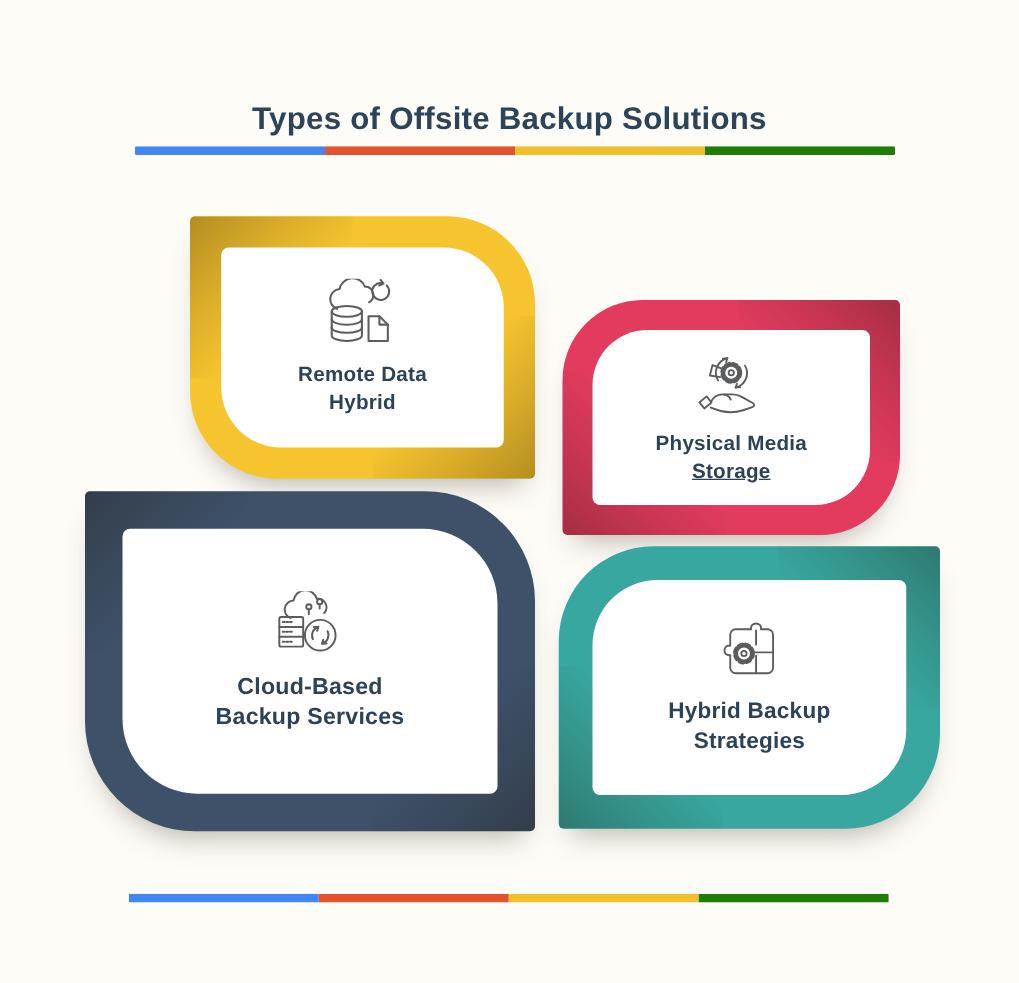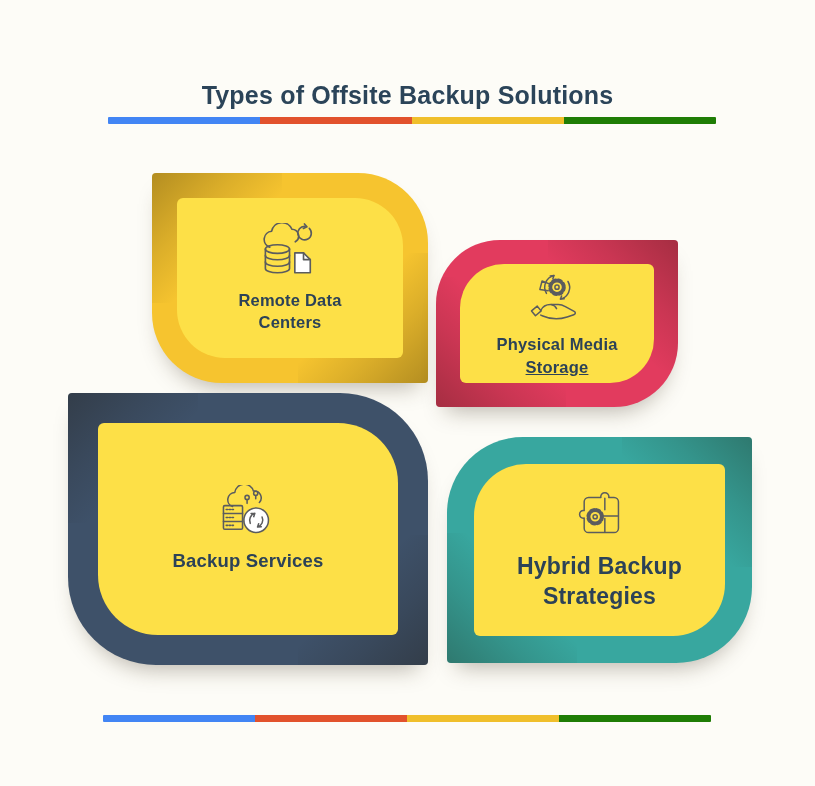--- a/index.html
+++ b/index.html
@@ -14,46 +14,46 @@
     text-align:center;font-size:25px;font-weight:700;
     color:#2b4459;letter-spacing:.2px;
   }
   .divider{position:absolute;height:7px;display:flex;border-radius:1px;overflow:hidden;}
   .divider.top{left:108px;top:117px;width:608px;}
   .divider.bottom{left:103px;top:715px;width:608px;}
   .divider .seg{flex:1;}
 
   .card{position:absolute;overflow:hidden;box-shadow:0 14px 22px -10px rgba(60,50,30,.35);}
   .card-inner{
-    position:absolute;background:#fde047;
+    position:absolute;background:#ffffff;
     display:flex;flex-direction:column;align-items:center;justify-content:center;
     text-align:center;padding:4px 10px;box-sizing:border-box;
   }
   .card-label{font-weight:700;color:#2c4257;letter-spacing:.2px;}
   .icon-wrap{margin-bottom:10px;line-height:0;}
 
   
   .bevel{position:absolute;width:130px;height:130px;pointer-events:none;}
   .bevel.tl{left:0;top:0;background:linear-gradient(135deg,rgba(25,15,0,.30) 0%,rgba(25,15,0,.12) 32%,rgba(0,0,0,0) 58%);}
   .bevel.br{right:0;bottom:0;background:linear-gradient(-45deg,rgba(25,15,0,.30) 0%,rgba(25,15,0,.12) 32%,rgba(0,0,0,0) 58%);}
   .bevel.tr{right:0;top:0;background:linear-gradient(225deg,rgba(25,15,0,.30) 0%,rgba(25,15,0,.12) 32%,rgba(0,0,0,0) 58%);}
   .bevel.bl{left:0;bottom:0;background:linear-gradient(45deg,rgba(25,15,0,.30) 0%,rgba(25,15,0,.12) 32%,rgba(0,0,0,0) 58%);}
 
   .card-1{left:152px;top:173px;width:276px;height:210px;border-radius:4px 70px 4px 70px;}
   .card-1 .card-inner{inset:25px;border-radius:6px 48px 6px 48px;}
-  .card-2{left:436px;top:240px;width:242px;height:167px;border-radius:64px 4px 64px 4px;}
+  .card-2{left:450px;top:240px;width:242px;height:188px;border-radius:64px 4px 64px 4px;padding-left:28px;}
   .card-2 .card-inner{inset:24px;border-radius:44px 6px 44px 6px;}
   .card-3{left:68px;top:393px;width:360px;height:272px;border-radius:4px 88px 4px 88px;}
   .card-3 .card-inner{inset:30px;border-radius:6px 60px 6px 60px;}
   .card-4{left:447px;top:437px;width:305px;height:226px;border-radius:76px 4px 76px 4px;}
   .card-4 .card-inner{inset:27px;border-radius:52px 6px 52px 6px;}
 
   .card-1 .card-label,.card-2 .card-label{font-size:16.5px;line-height:1.35;}
   .card-3 .card-label{font-size:18.5px;line-height:1.32;}
-  .card-4 .card-label{font-size:23px;line-height:1.32;}
+  .card-4 .card-label{font-size:18px;line-height:1.32;}
 
   .icon{stroke:#5b5c5e;fill:none;stroke-width:1.7;stroke-linecap:round;stroke-linejoin:round;}
   .teeth{stroke-width:4;stroke-dasharray:3.4 3.1;}
 </style>
 </head>
 <body style="background: rgb(253, 252, 247);">
 
 <div class="stage">
 
   <h1 class="page-title" style="color: rgb(43, 68, 89);">Types of Offsite Backup Solutions</h1>
@@ -77,21 +77,21 @@
           <ellipse cx="20" cy="27" rx="12.5" ry="4.5"></ellipse>
           <path d="M7.5 27 V47 a12.5 4.5 0 0 0 25 0 V27"></path>
           <path d="M7.5 33.6 a12.5 4.5 0 0 0 25 0"></path>
           <path d="M7.5 40.3 a12.5 4.5 0 0 0 25 0"></path>
           <path d="M38 31 h9 l7 7 v13.5 h-16 z" fill="#ffffff"></path>
           <path d="M47 31 v7 h7"></path>
         </svg>
       </span>
       <div class="card-label">
         <div style="color: rgb(44, 66, 87);">Remote Data</div>
-        <div style="color: rgb(44, 66, 87);">Centers</div>
+        <div style="color: rgb(44, 66, 87);">Hybrid</div>
       </div>
     </div>
   </div>
 
   <div class="card card-2" style="background: rgb(226, 59, 94);">
     <div class="bevel tr"></div>
     <div class="bevel bl"></div>
     <div class="card-inner">
       <span class="icon-wrap">
         <svg class="icon" width="58" height="54" viewBox="0 0 66 58">
@@ -128,20 +128,21 @@
           <path d="M41.5 10.8 v3.6"></path>
           <rect x="6" y="22" width="21" height="26" rx="1.5"></rect>
           <path d="M6 30.7 h21 M6 39.4 h21"></path>
           <path d="M9 26.3 h1.6 m1.6 0 h1.6 m1.6 0 h1.6 M9 35 h1.6 m1.6 0 h1.6 m1.6 0 h1.6 M9 43.7 h1.6 m1.6 0 h1.6 m1.6 0 h1.6"></path>
           <circle cx="42" cy="38" r="13.5" fill="#ffffff"></circle>
           <path d="M35.5 41.5 A8 8 0 0 1 40.5 30.5 m-4.1 0.2 l4.1-0.2 -1.2 3.6"></path>
           <path d="M48.5 34.5 A8 8 0 0 1 43.5 45.5 m4.1-0.2 l-4.1 0.2 1.2-3.6"></path>
         </svg>
       </span>
       <div class="card-label">
+        <div style="color: rgb(44, 66, 87);">Cloud-Based</div>
         <div style="color: rgb(44, 66, 87); text-align: center;">Backup Services</div>
       </div>
     </div>
   </div>
 
   <div class="card card-4" style="background: rgb(56, 167, 159);">
     <div class="bevel tr"></div>
     <div class="bevel bl"></div>
     <div class="card-inner">
       <span class="icon-wrap">

